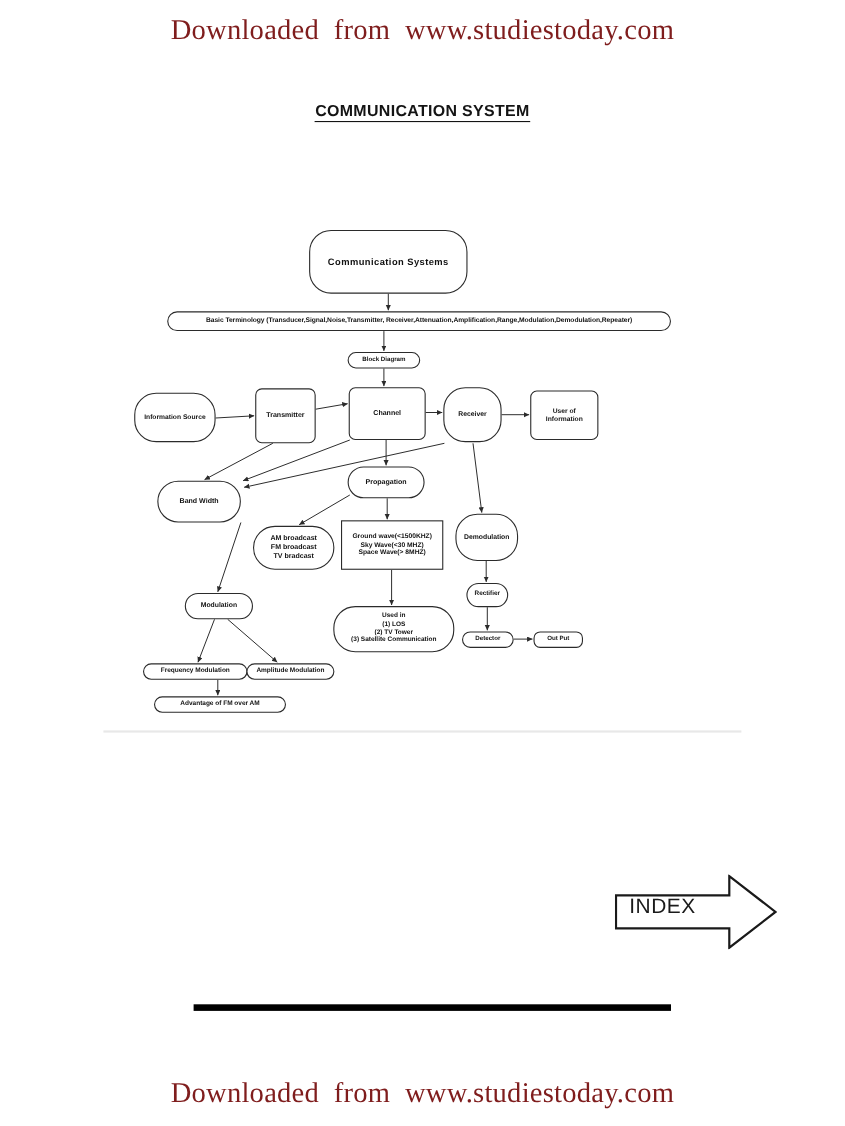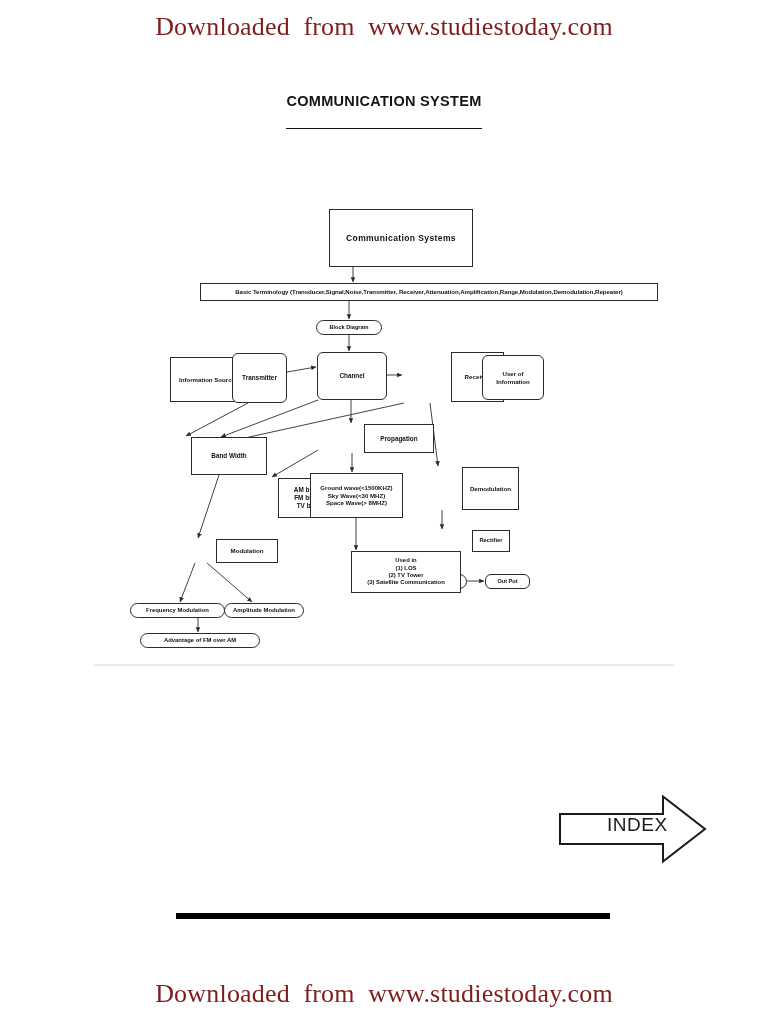--- a/index.html
+++ b/index.html
@@ -42,21 +42,21 @@
     left: 0;
     width: 768px;
     text-align: center;
     font-size: 14.5px;
     font-weight: bold;
     letter-spacing: 0.3px;
     color: #141414;
   }
   .doc-title span {
     border-bottom: 1.6px solid #141414;
-    padding-bottom: 19px;
+    padding-bottom: 1px;
   }
 
   
   .diagram {
     position: absolute;
     left: 0;
     top: 0;
     width: 768px;
     height: 680px;
   }
@@ -74,21 +74,21 @@
     display: flex;
     align-items: center;
     justify-content: center;
     text-align: center;
     color: #111111;
     font-weight: bold;
     line-height: 1.25;
     padding: 1px 3px;
   }
   .r6  { border-radius: 6px; }
-  .r9  { border-radius: 0; margin-left: 48px; }
+  .r9  { border-radius: 20px; }
   .pill { border-radius: 999px; }
 
   .n-root      { left:281px; top:209px; width:144px; height:58px; font-size:8.5px; font-weight:600; letter-spacing:.4px; }
   .n-terms     { left:152px; top:283px; width:458px; height:18px; font-size:6.1px; letter-spacing:-0.05px; }
   .n-block     { left:316px; top:320px; width:66px;  height:15px; font-size:5.6px; }
   .n-infosrc   { left:122px; top:357px; width:74px;  height:45px; font-size:6.1px; }
   .n-transmit  { left:232px; top:353px; width:55px;  height:50px; font-size:6.4px; }
   .n-channel   { left:317px; top:352px; width:70px;  height:48px; font-size:6.4px; }
   .n-receiver  { left:403px; top:352px; width:53px;  height:50px; font-size:6.2px; }
   .n-user      { left:482px; top:355px; width:62px;  height:45px; font-size:6.1px; }
@@ -136,21 +136,20 @@
   }
   .index-arrow svg { display: block; }
   .index-label {
     position: absolute;
     left: 572px;
     top: 814px;
     font-size: 19px;
     color: #1a1a1a;
     font-family: "Liberation Sans", sans-serif;
     letter-spacing: 0.5px;
-    margin-left: 35px;
   }
 </style>
 </head>
 <body>
 
 <div class="page">
 
   <div class="watermark watermark-top">Downloaded  from  www.studiestoday.com</div>
 
   <div class="doc-title"><span>COMMUNICATION SYSTEM</span></div>

